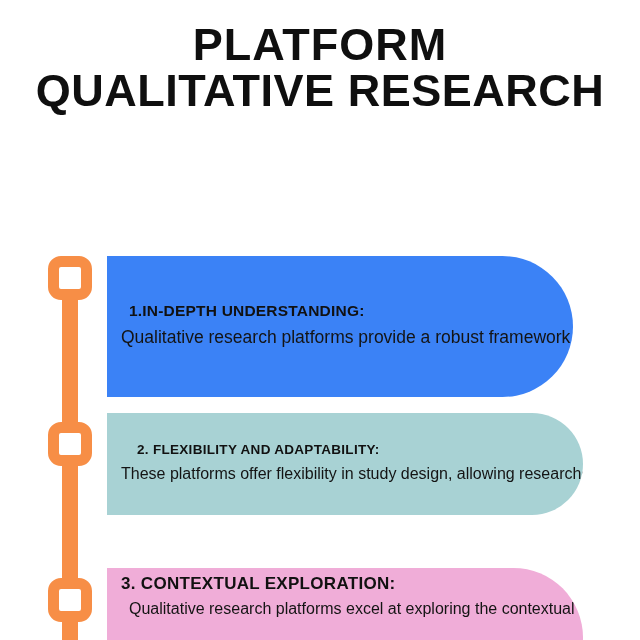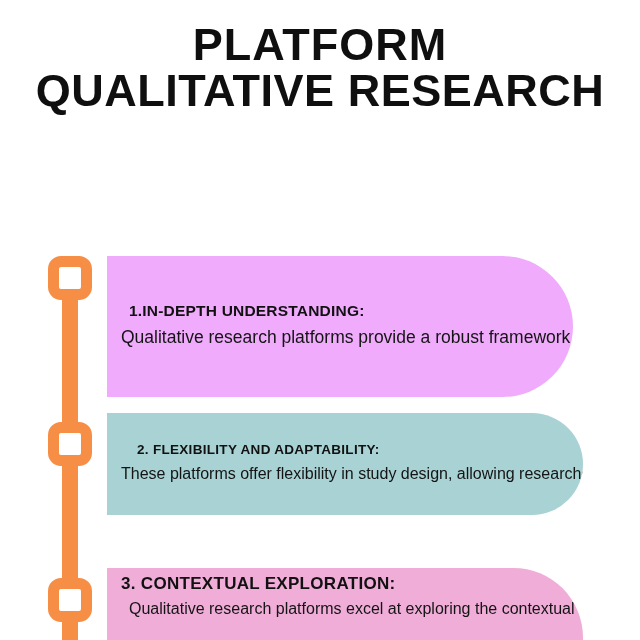--- a/index.html
+++ b/index.html
@@ -91,21 +91,21 @@
     font-family: "Liberation Sans", sans-serif;
     font-weight: 400;
     color: #141414;
   }
 
   
   .card1 {
     top: 256px;
     width: 466px;
     height: 141px;
-    background: #f0abfc;
+    background: #3b82f6;
     border-radius: 0 72px 72px 0;
   }
   .card1 .card-heading { font-size: 15.5px; letter-spacing: 0.2px; margin-bottom: 4px; padding-left: 8px; }
   .card1 .card-body { font-size: 17.5px; line-height: 1.52; }
 
   
   .card2 {
     top: 413px;
     width: 476px;
     height: 102px;

